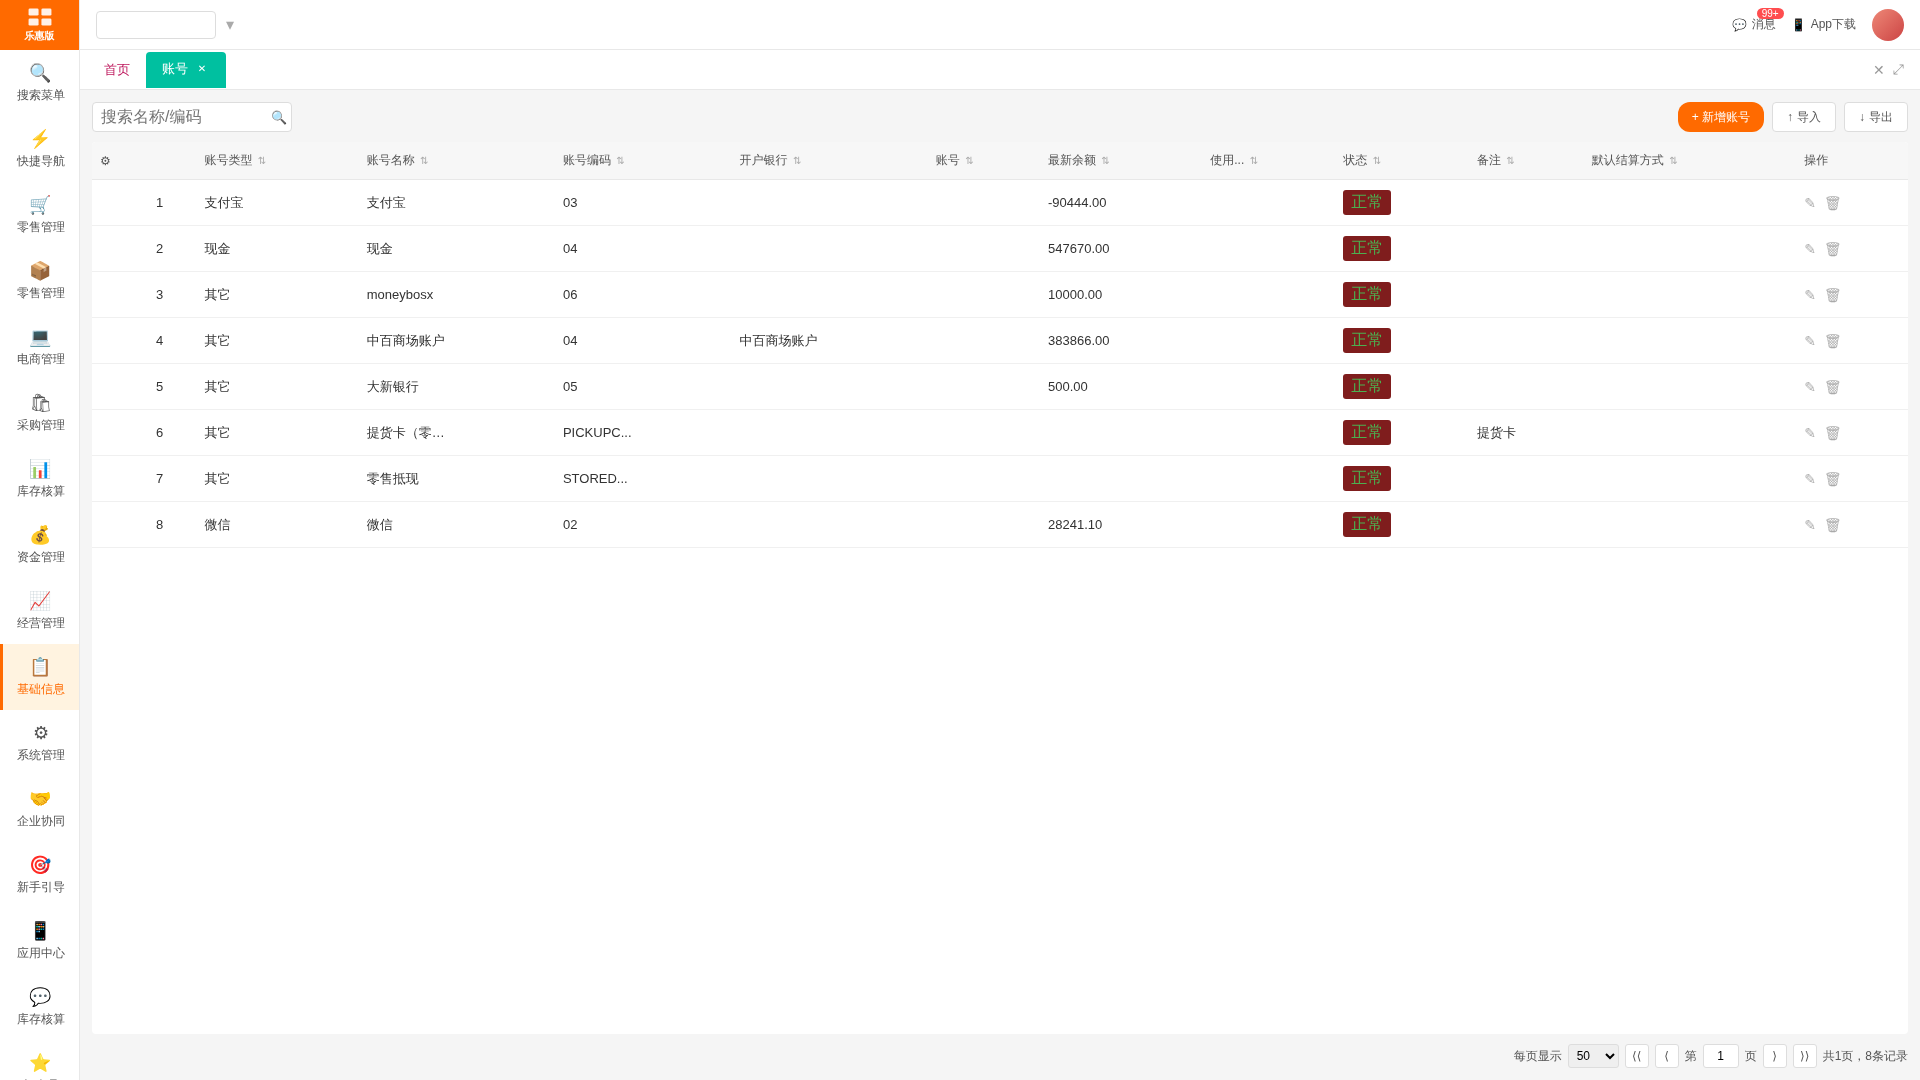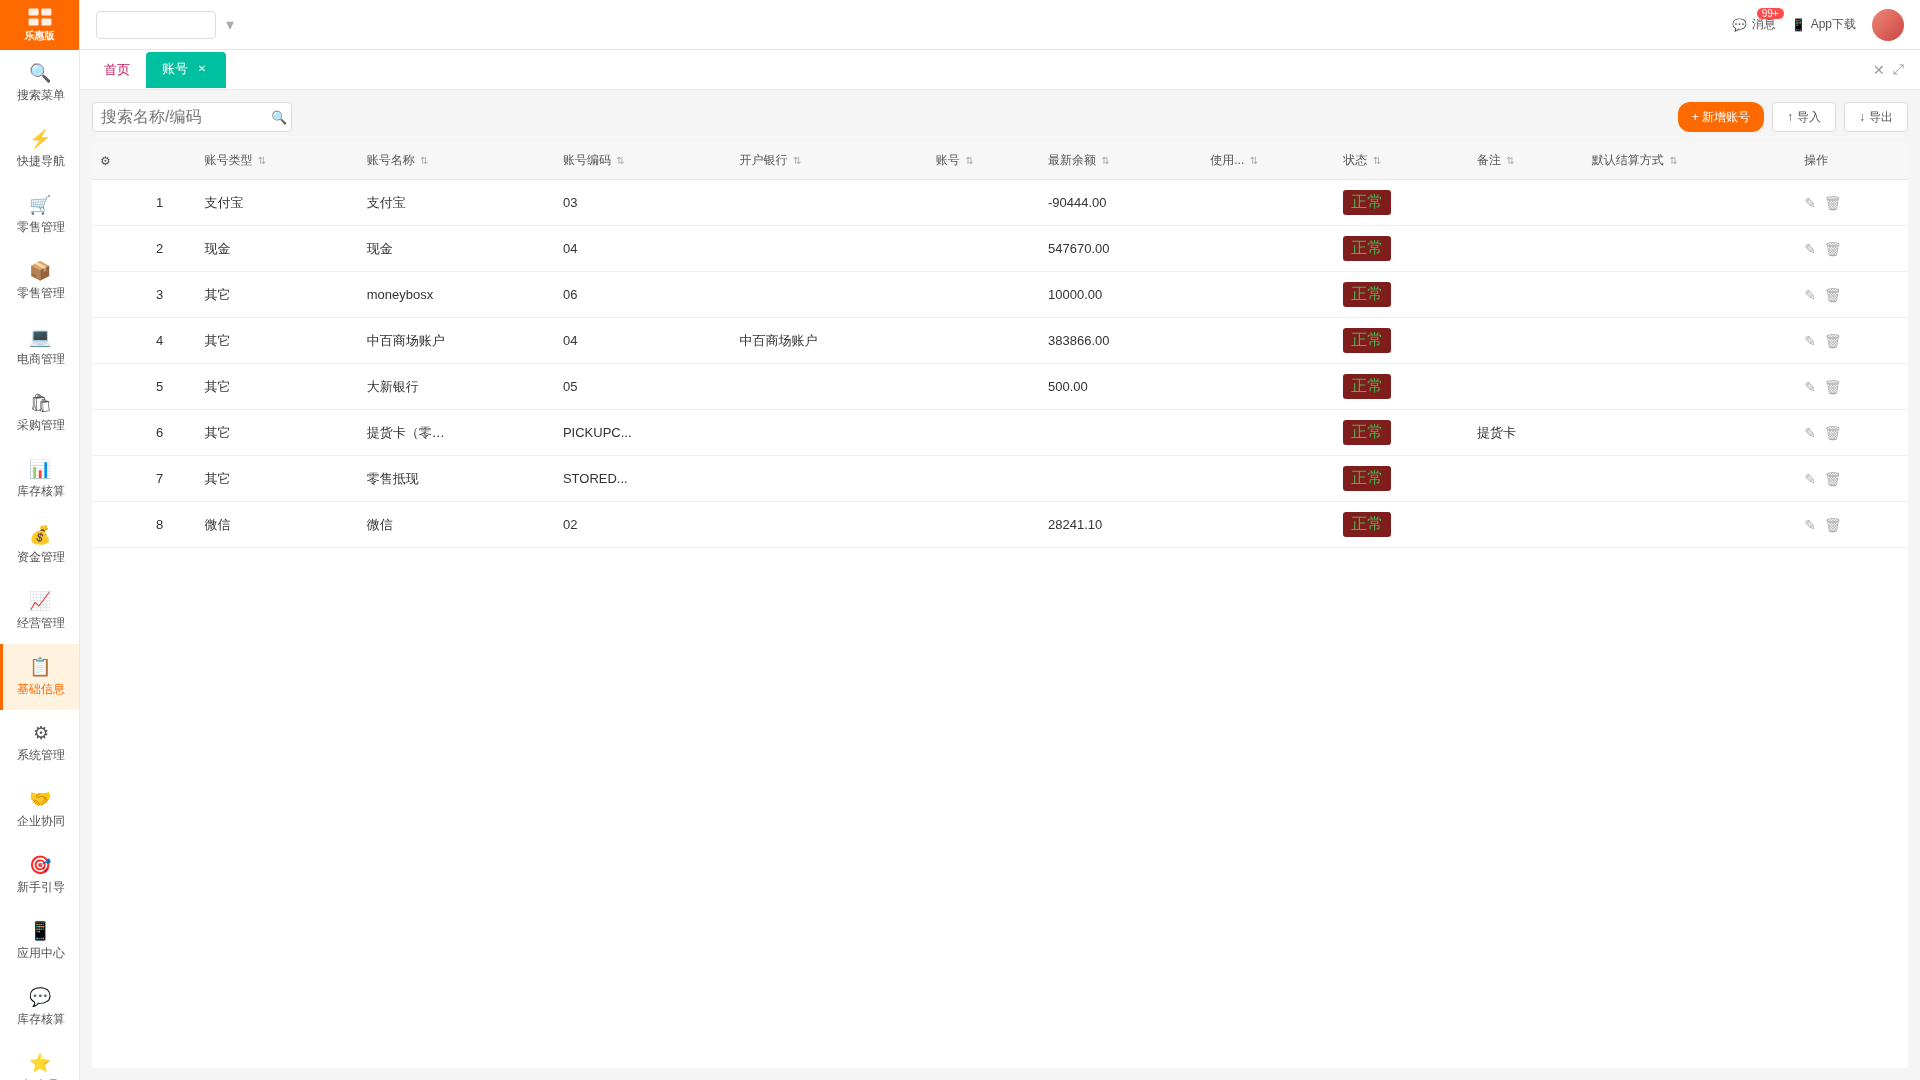--- a/index.html
+++ b/index.html
@@ -662,15 +662,31 @@
       <div class="action-btns">
         <span class="action-icon">✎</span>
         <span class="action-icon">🗑</span>
       </div>
     </td>
   </tr>
           </tbody>
       </table>
     </div>
 
+    <div class="pagination-bar">
+      <span>每页显示</span>
+      <select class="page-size-select">
+        <option>50</option>
+        <option>100</option>
+        <option>200</option>
+      </select>
+      <button class="page-btn">⟨⟨</button>
+      <button class="page-btn">⟨</button>
+      <span>第</span>
+      <input class="page-input" type="text" value="1" style="">
+      <span>页</span>
+      <button class="page-btn">⟩</button>
+      <button class="page-btn">⟩⟩</button>
+      <span>共1页，8条记录</span>
+    </div>
 
   </div>
 </div>
 
 </body></html>

